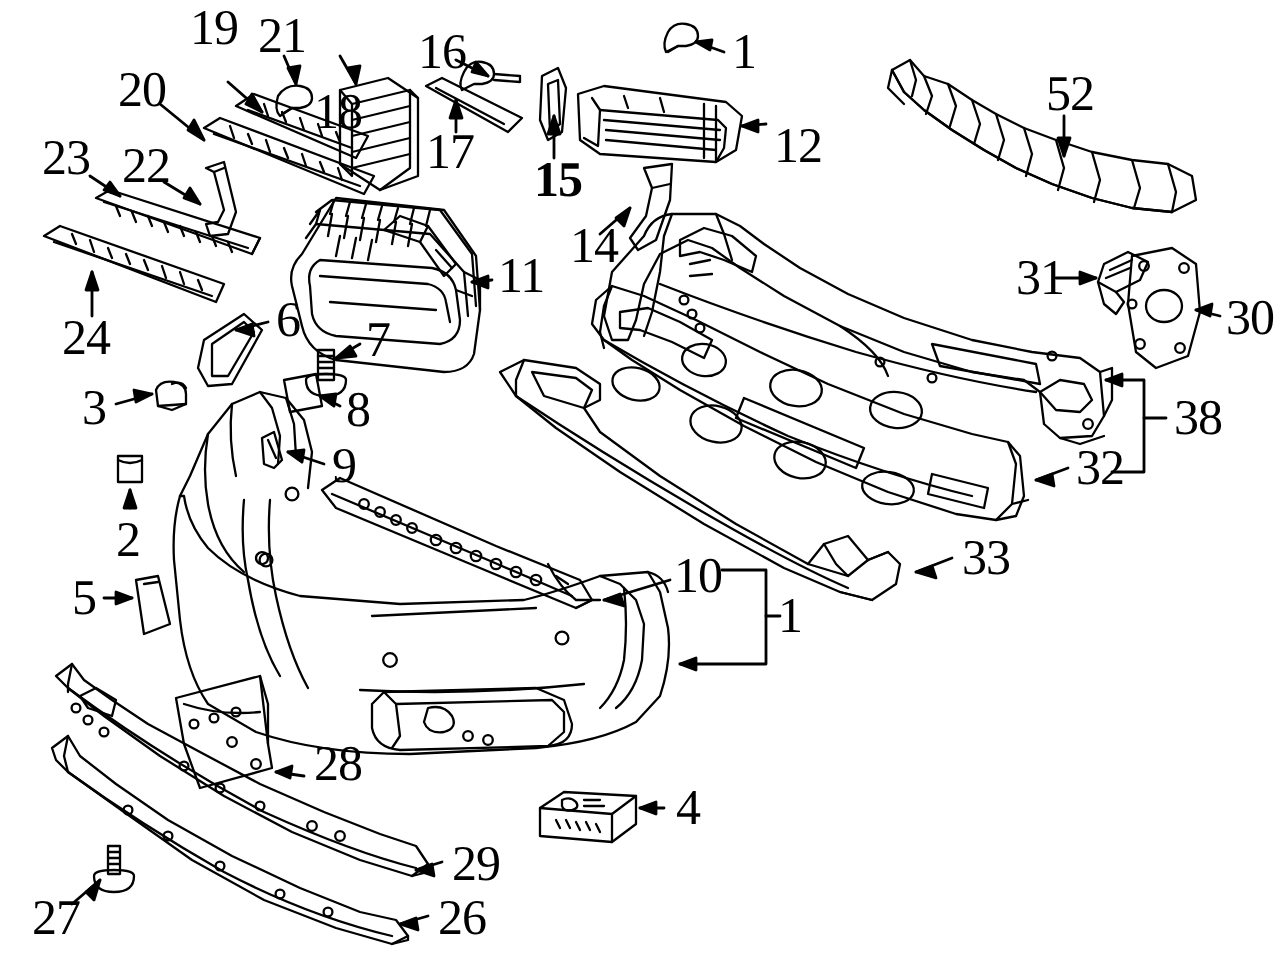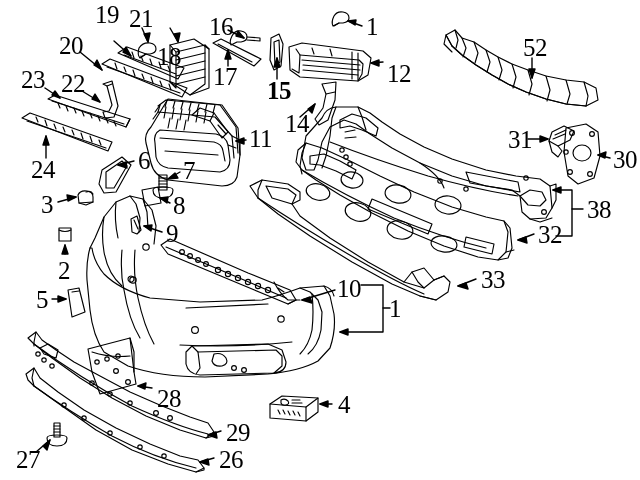--- a/index.html
+++ b/index.html
@@ -510,21 +510,21 @@
   <div class="callout" style="left:157px;top:6px;margin-top:38px;">18</div>
   <div class="callout" style="left:95px;top:2px;">19</div>
   <div class="callout" style="left:59px;top:33px;">20</div>
   <div class="callout" style="left:129px;top:6px;">21</div>
   <div class="callout" style="left:61px;top:71px;">22</div>
   <div class="callout" style="left:21px;top:67px;">23</div>
   <div class="callout" style="left:31px;top:157px;">24</div>
   <div class="callout" style="left:226px;top:420px;">29</div>
   <div class="callout" style="left:219px;top:447px;">26</div>
   <div class="callout" style="left:16px;top:447px;">27</div>
-  <div class="callout" style="left:157px;top:386px;text-align:center;">28</div>
+  <div class="callout" style="left:157px;top:370px;text-align:center;">28</div>
   <div class="callout" style="left:587px;top:197px;">38</div>
   <div class="callout" style="left:613px;top:147px;">30</div>
   <div class="callout" style="left:508px;top:127px;">31</div>
   <div class="callout" style="left:538px;top:222px;">32</div>
   <div class="callout" style="left:481px;top:267px;">33</div>
   <div class="callout" style="left:523px;top:35px;">52</div>
 
 </div>
 
 </body></html>

